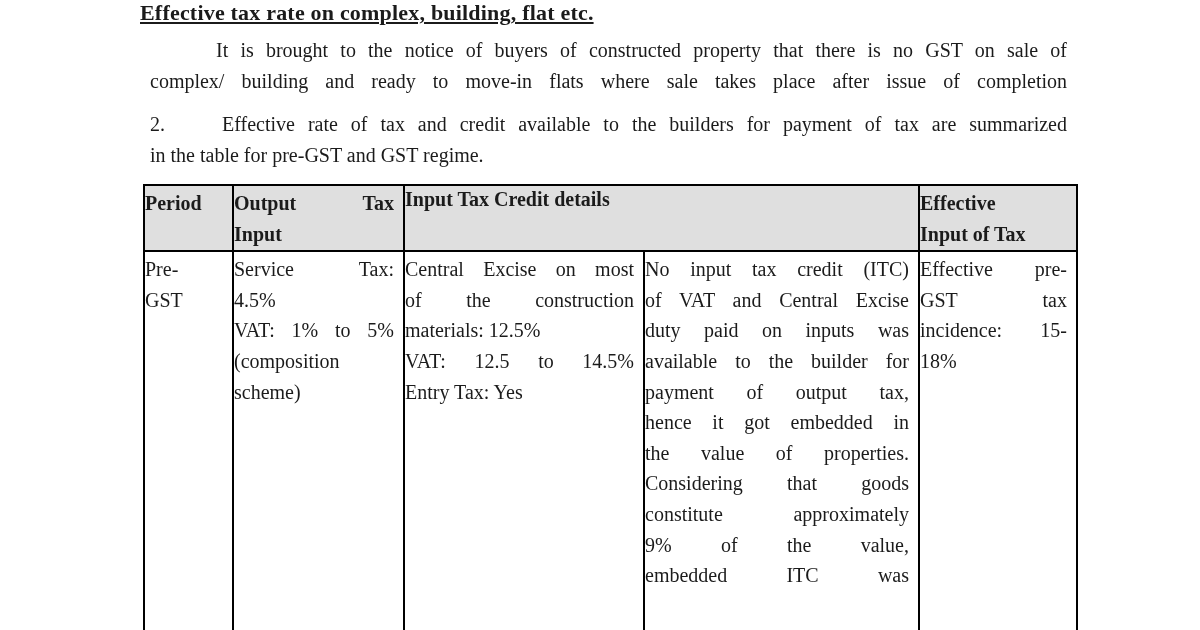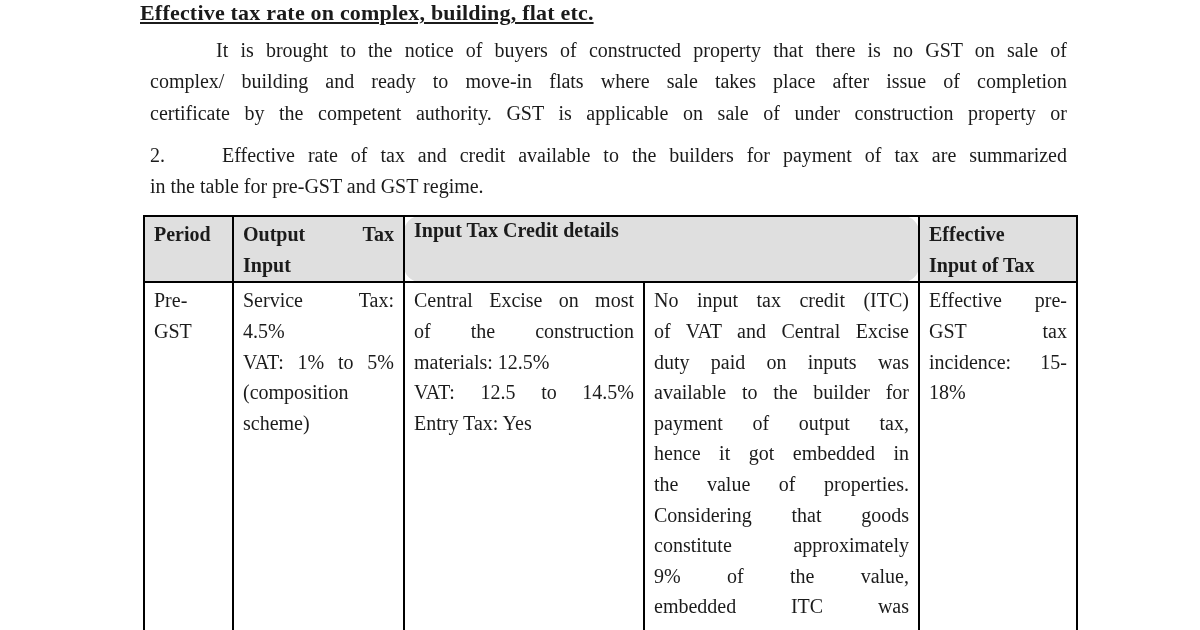--- a/index.html
+++ b/index.html
@@ -50,46 +50,45 @@
   table.tax-table {
     margin-top: 13px;
     margin-left: 3px;
     border-collapse: collapse;
     table-layout: fixed;
     width: 933px;
   }
   table.tax-table th, table.tax-table td {
     border: 2px solid #000000;
     vertical-align: top;
-    padding: 2px 9px 0 9px;
+    padding: 2px 9px 0 0;
     font-size: 20px;
     overflow: hidden;
   }
   table.tax-table th {
     background: #dfdfdf;
     font-weight: bold;
     height: 61px;
     text-align: left;
   }
   table.tax-table th .ln { line-height: 31px; }
   table.tax-table td .ln { line-height: 30.6px; }
-  th.th-center { text-align: center; border-radius: 16px; }
+  th.th-center { text-align: center; }
   tr.body-row { height: 400px; }
 </style>
 </head>
 <body>
 
 <div class="page">
 
   <h1 class="doc-title">Effective tax rate on complex, building, flat etc.</h1>
 
   <div class="para intro">
       <div class="ln j ind">It is brought to the notice of buyers of constructed property that there is no GST on sale of</div>
       <div class="ln j">complex/ building and ready to move-in flats where sale takes place after issue of completion</div>
-      <div class="ln j">certificate by the competent authority. GST is applicable on sale of under construction property or</div>
     </div>
 
   <div class="para point2">
       <div class="ln j"><span class="pnum">2.</span>Effective rate of tax and credit available to the builders for payment of tax are summarized</div>
       <div class="ln">in the table for pre-GST and GST regime.</div>
     </div>
 
   <table class="tax-table">
     <colgroup>
       <col style="width:89px">

